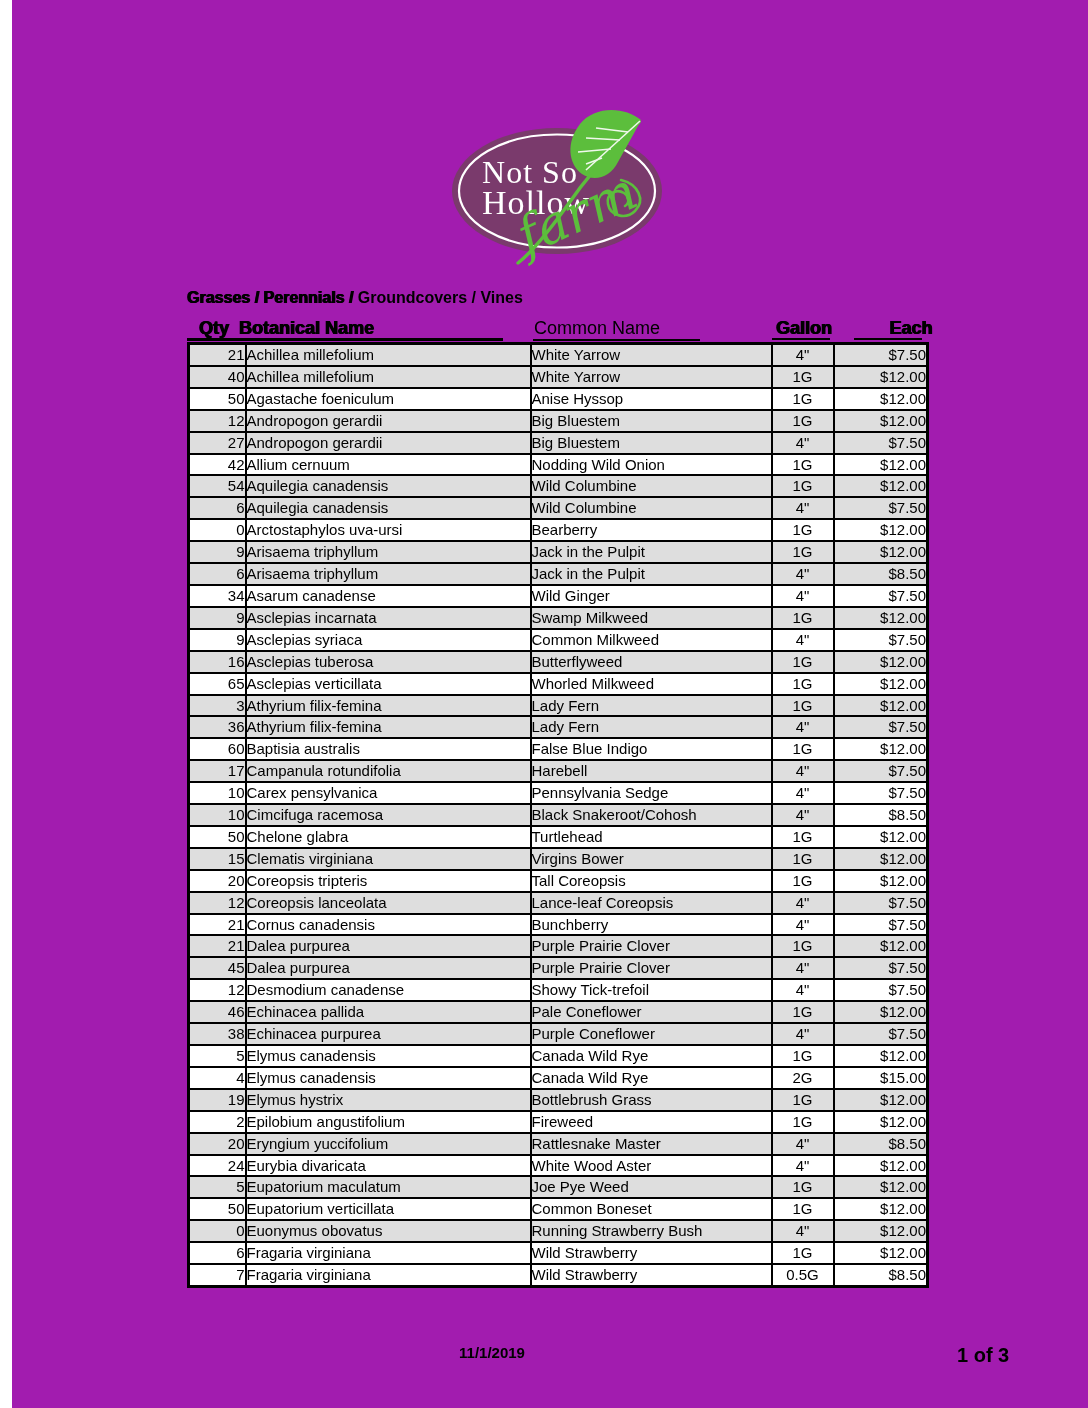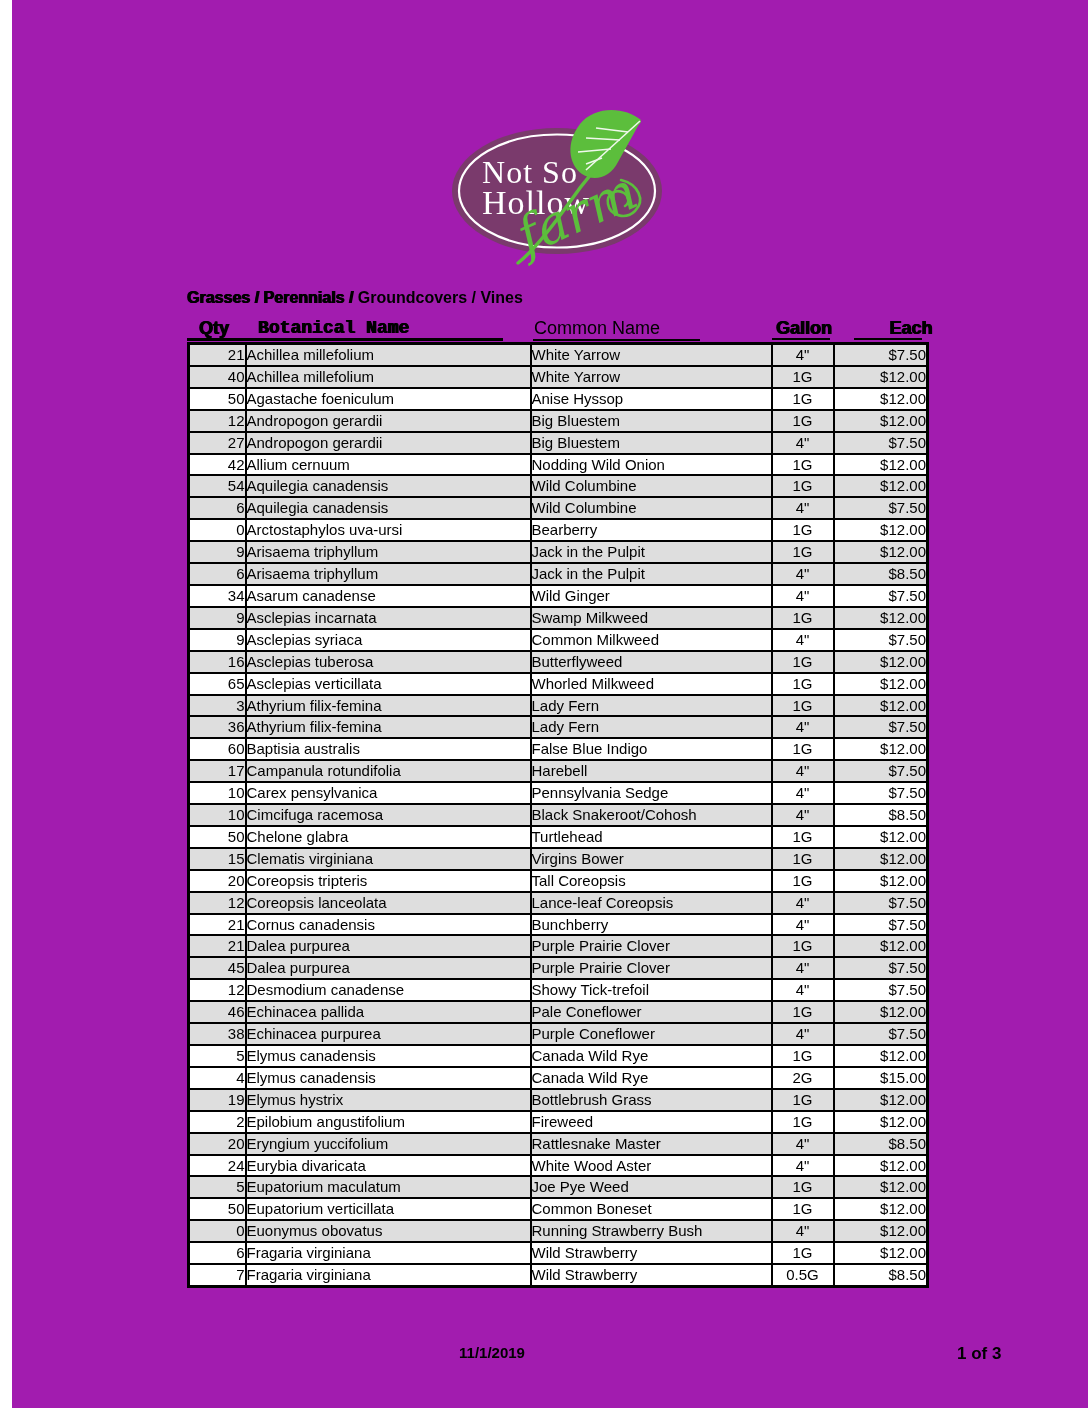--- a/index.html
+++ b/index.html
@@ -7,21 +7,21 @@
     position:relative;width:1088px;height:1408px;background:#a21caf;
     font-family:"Liberation Sans",sans-serif;color:#000;overflow:hidden;margin-left:12px;
   }
   .logo{position:absolute;left:424px;top:98px;width:244px;height:180px;}
   .logo text{font-family:"Liberation Serif","DejaVu Serif",serif;}
   .logo .script{font-family:"DejaVu Serif",serif;font-style:italic;}
   .title{position:absolute;left:175px;top:289px;font-size:16px;font-weight:bold;white-space:pre;}
   .heavy{text-shadow:0.8px 0 0 #000,-0.4px 0 0 #000;}
   .col-head{position:absolute;top:317px;height:22px;font-size:18px;line-height:22px;}
   .h-qty{left:187px;font-weight:bold;}
-  .h-bot{left:246px;font-weight:bold;font-family:Liberation Mono, monospace;}
+  .h-bot{left:227px;font-weight:bold;}
   .h-com{left:522px;font-weight:normal;}
   .h-gal{left:758px;width:62px;text-align:right;font-weight:bold;}
   .h-each{left:852px;width:94px;text-align:center;font-weight:bold;}
   .rule{position:absolute;background:#000;}
   .rule-a{left:175px;top:338px;width:316px;height:3px;}
   .rule-b{left:521px;top:339px;width:167px;height:2px;}
   .rule-c{left:760px;top:338px;width:58px;height:2px;}
   .rule-d{left:842px;top:338px;width:68px;height:2px;}
   table.plants{
     position:absolute;left:175px;top:342px;width:739px;
@@ -33,21 +33,21 @@
     padding:0;white-space:nowrap;overflow:hidden;background:#ffffff;
   }
   tr.shaded td{background:#dedede;}
   td.qty{text-align:right;padding-right:3px;}
   td.bot,td.com{text-align:left;padding-left:5px;}
   td.gal{text-align:center;}
   td.price{text-align:right;padding-right:6px;}
   tr.shaded td.q1{background:#ffffff;}
   td.q2{background:linear-gradient(180deg,#dedede 0px,#dedede 7px,#ffffff 7px);}
   .footer-date{position:absolute;left:0;top:1344px;width:960px;text-align:center;font-size:15px;font-weight:bold;}
-  .footer-page{position:absolute;left:945px;top:1344px;font-size:17px;font-weight:bold;}
+  .footer-page{position:absolute;left:945px;top:1344px;font-size:20px;font-weight:bold;}
 </style>
 </head>
 <body>
 
 <div class="page">
 
   <svg class="logo" viewBox="0 0 244 180" xmlns="http://www.w3.org/2000/svg">
     <ellipse cx="121" cy="93" rx="105" ry="63" fill="#7a3a6c"></ellipse>
     <ellipse cx="121" cy="93" rx="98" ry="56.5" fill="none" stroke="#ffffff" stroke-width="2.2"></ellipse>
     <text x="94" y="85" text-anchor="middle" font-size="32" fill="#ffffff" letter-spacing="1">Not So</text>

